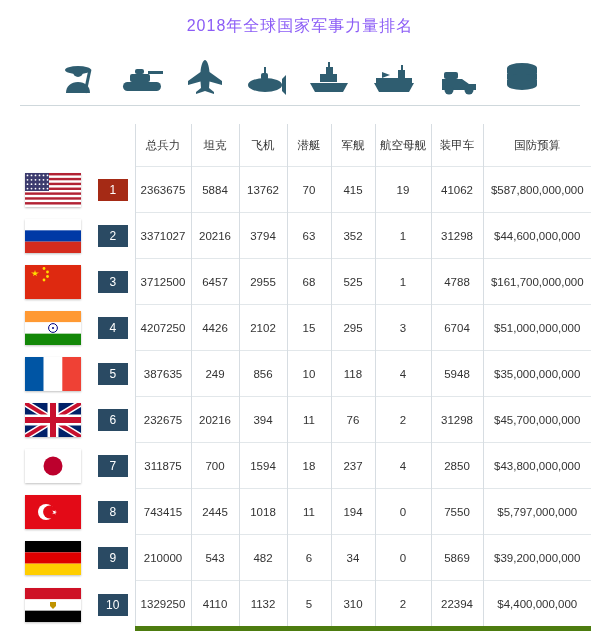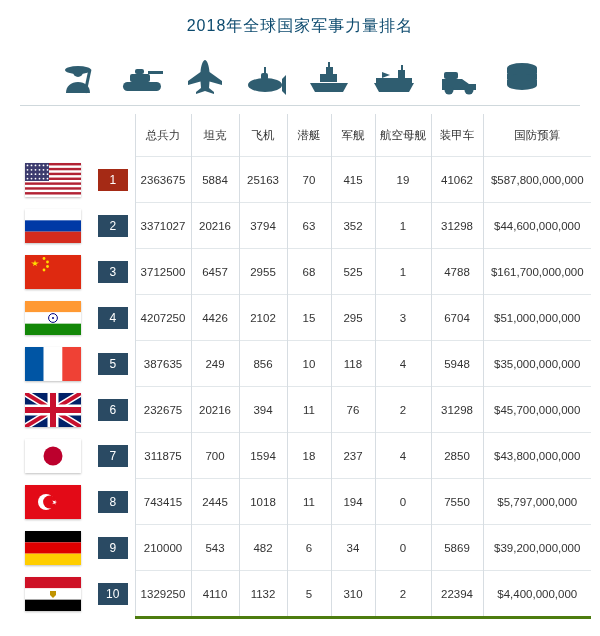--- a/index.html
+++ b/index.html
@@ -18,21 +18,21 @@
   .page {
     width: 600px;
     height: 636px;
     position: relative;
     background: #ffffff;
   }
   
   .title {
     text-align: center;
     font-size: 16px;
-    color: #0c4a6e;
+    color: #8b5cf6;
     padding-top: 16px;
     letter-spacing: 1px;
     font-weight: normal;
   }
   
   .icon-strip {
     display: flex;
     justify-content: center;
     align-items: flex-end;
     gap: 22px;
@@ -44,21 +44,21 @@
     display: block;
   }
   .strip-rule {
     width: 560px;
     height: 1px;
     background: #cfd8dc;
     margin: 6px auto 0 auto;
   }
   
   .table-wrap {
-    margin: 8px auto;
+    margin: 18px auto;
     width: 582px;
     padding-left: 6px;
     box-sizing: border-box;
   }
   table.rank-table {
     border-collapse: collapse;
     width: 100%;
     table-layout: fixed;
   }
   table.rank-table th,
@@ -98,21 +98,21 @@
     border-top: 1px solid #e2e7ea;
   }
   tbody td.cell-data {
     border-left: 1px solid #d7dde2;
   }
   tbody td.cell-flag, tbody td.cell-rank {
     border-left: none;
     border-top: none;
   }
   tbody tr:last-child td {
-    border-bottom: 3px solid #4d7c0f;
+    border-bottom: 5px solid #4d7c0f;
   }
   tbody tr:last-child td.cell-flag,
   tbody tr:last-child td.cell-rank {
     border-bottom: none;
   }
   .hl { color: #a52a15; font-weight: bold; }
 
   
   .rank-badge {
     width: 30px;
@@ -331,21 +331,21 @@
                   <circle cx="18.5" cy="15.600000000000001" r="0.9" fill="#fff"></circle>
                   <circle cx="22.5" cy="15.600000000000001" r="0.9" fill="#fff"></circle>
     </svg>
               </div>
             </td>
             <td class="cell-rank">
               <div class="rank-badge first">1</div>
             </td>
             <td class="cell-data">2363675</td>
             <td class="cell-data">5884</td>
-            <td class="cell-data hl">25163</td>
+            <td class="cell-data hl">13762</td>
             <td class="cell-data hl">70</td>
             <td class="cell-data">415</td>
             <td class="cell-data hl">19</td>
             <td class="cell-data hl">41062</td>
             <td class="cell-data hl">$587,800,000,000</td>
           </tr>
           <tr>
             <td class="cell-flag">
               <div class="flag">
                 <svg width="56" height="34" viewBox="0 0 56 34">

